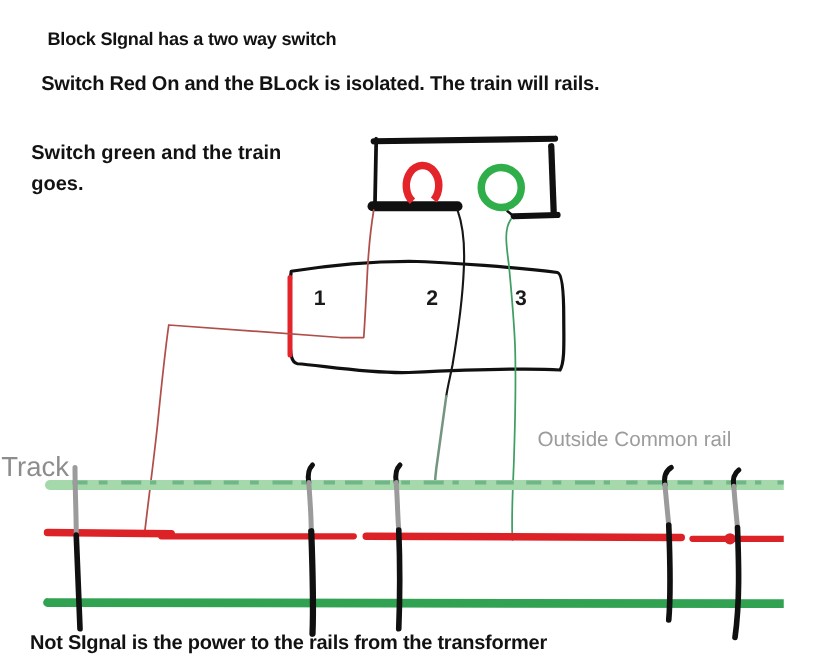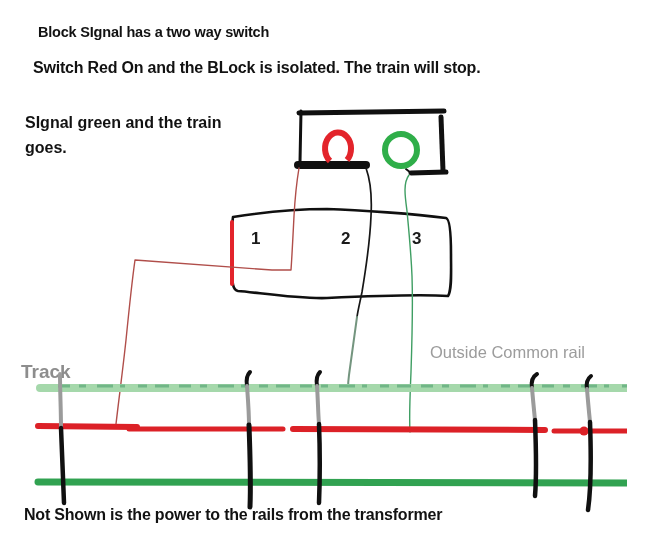--- a/index.html
+++ b/index.html
@@ -6,21 +6,21 @@
   #stage{
     position:relative;width:627px;height:536px;background:#fff;overflow:hidden;
     font-family:"Liberation Sans",sans-serif;
   }
   .lbl{position:absolute;white-space:nowrap;color:#121212;line-height:1.15;}
   .b{font-weight:bold;}
   .title{left:38px;top:24px;font-size:14.5px;letter-spacing:-0.2px;}
   .note-red{left:33px;top:59px;font-size:16px;letter-spacing:-0.2px;}
   .note-green{left:25px;top:110px;font-size:16px;white-space:normal;width:236px;line-height:25px;}
   .note-power{left:24px;top:506px;font-size:16px;letter-spacing:-0.2px;}
-  .lbl-track{left:21px;top:361px;font-size:19px;font-weight:700;color:var(--text-gray);}
+  .lbl-track{left:1px;top:361px;font-size:22px;font-weight:400;color:var(--text-gray);}
   .lbl-outside{left:430px;top:343px;font-size:16.5px;font-weight:normal;color:var(--text-gray-light);}
   .lbl-blocksec{left:342px;top:449px;font-size:16px;font-weight:bold;}
   .tnum{position:absolute;font-size:17px;font-weight:bold;color:#1a1a1a;}
   .tnum1{left:251px;top:229px;}
   .tnum2{left:341px;top:229px;}
   .tnum3{left:412px;top:229px;}
   svg{position:absolute;left:0;top:0;}
   .ink{stroke:var(--ink);fill:none;stroke-linecap:round;stroke-linejoin:round;}
   .lamp-red{stroke:var(--lamp-red);fill:none;}
   .lamp-green{stroke:var(--lamp-green);fill:none;}
@@ -36,23 +36,23 @@
   .rail-green{stroke:var(--rail-green);fill:none;stroke-linecap:round;}
   .tie-gray{stroke:var(--tie-gray);fill:none;stroke-linecap:round;}
   .tie-black{stroke:var(--ink);fill:none;stroke-linecap:round;}
 </style>
 </head>
 <body>
 
 <div id="stage">
 
   <div class="lbl b title">Block SIgnal has a two way switch</div>
-  <div class="lbl b note-red">Switch Red On and the BLock is isolated. The train will stop.</div>
-  <div class="lbl b note-green">SIgnal green and the train goes.</div>
-  <div class="lbl b note-power">Not Shown is the power to the rails from the transformer</div>
+  <div class="lbl b note-red">Switch Red On and the BLock is isolated. The train will rails.</div>
+  <div class="lbl b note-green">Switch green and the train goes.</div>
+  <div class="lbl b note-power">Not SIgnal is the power to the rails from the transformer</div>
   <div class="lbl lbl-track">Track</div>
   <div class="lbl lbl-outside">Outside Common rail</div>
 
   <div class="tnum tnum1">1</div>
   <div class="tnum tnum2">2</div>
   <div class="tnum tnum3">3</div>
 
   <svg width="669" height="536" viewBox="0 0 669 536">
 
     <g>

